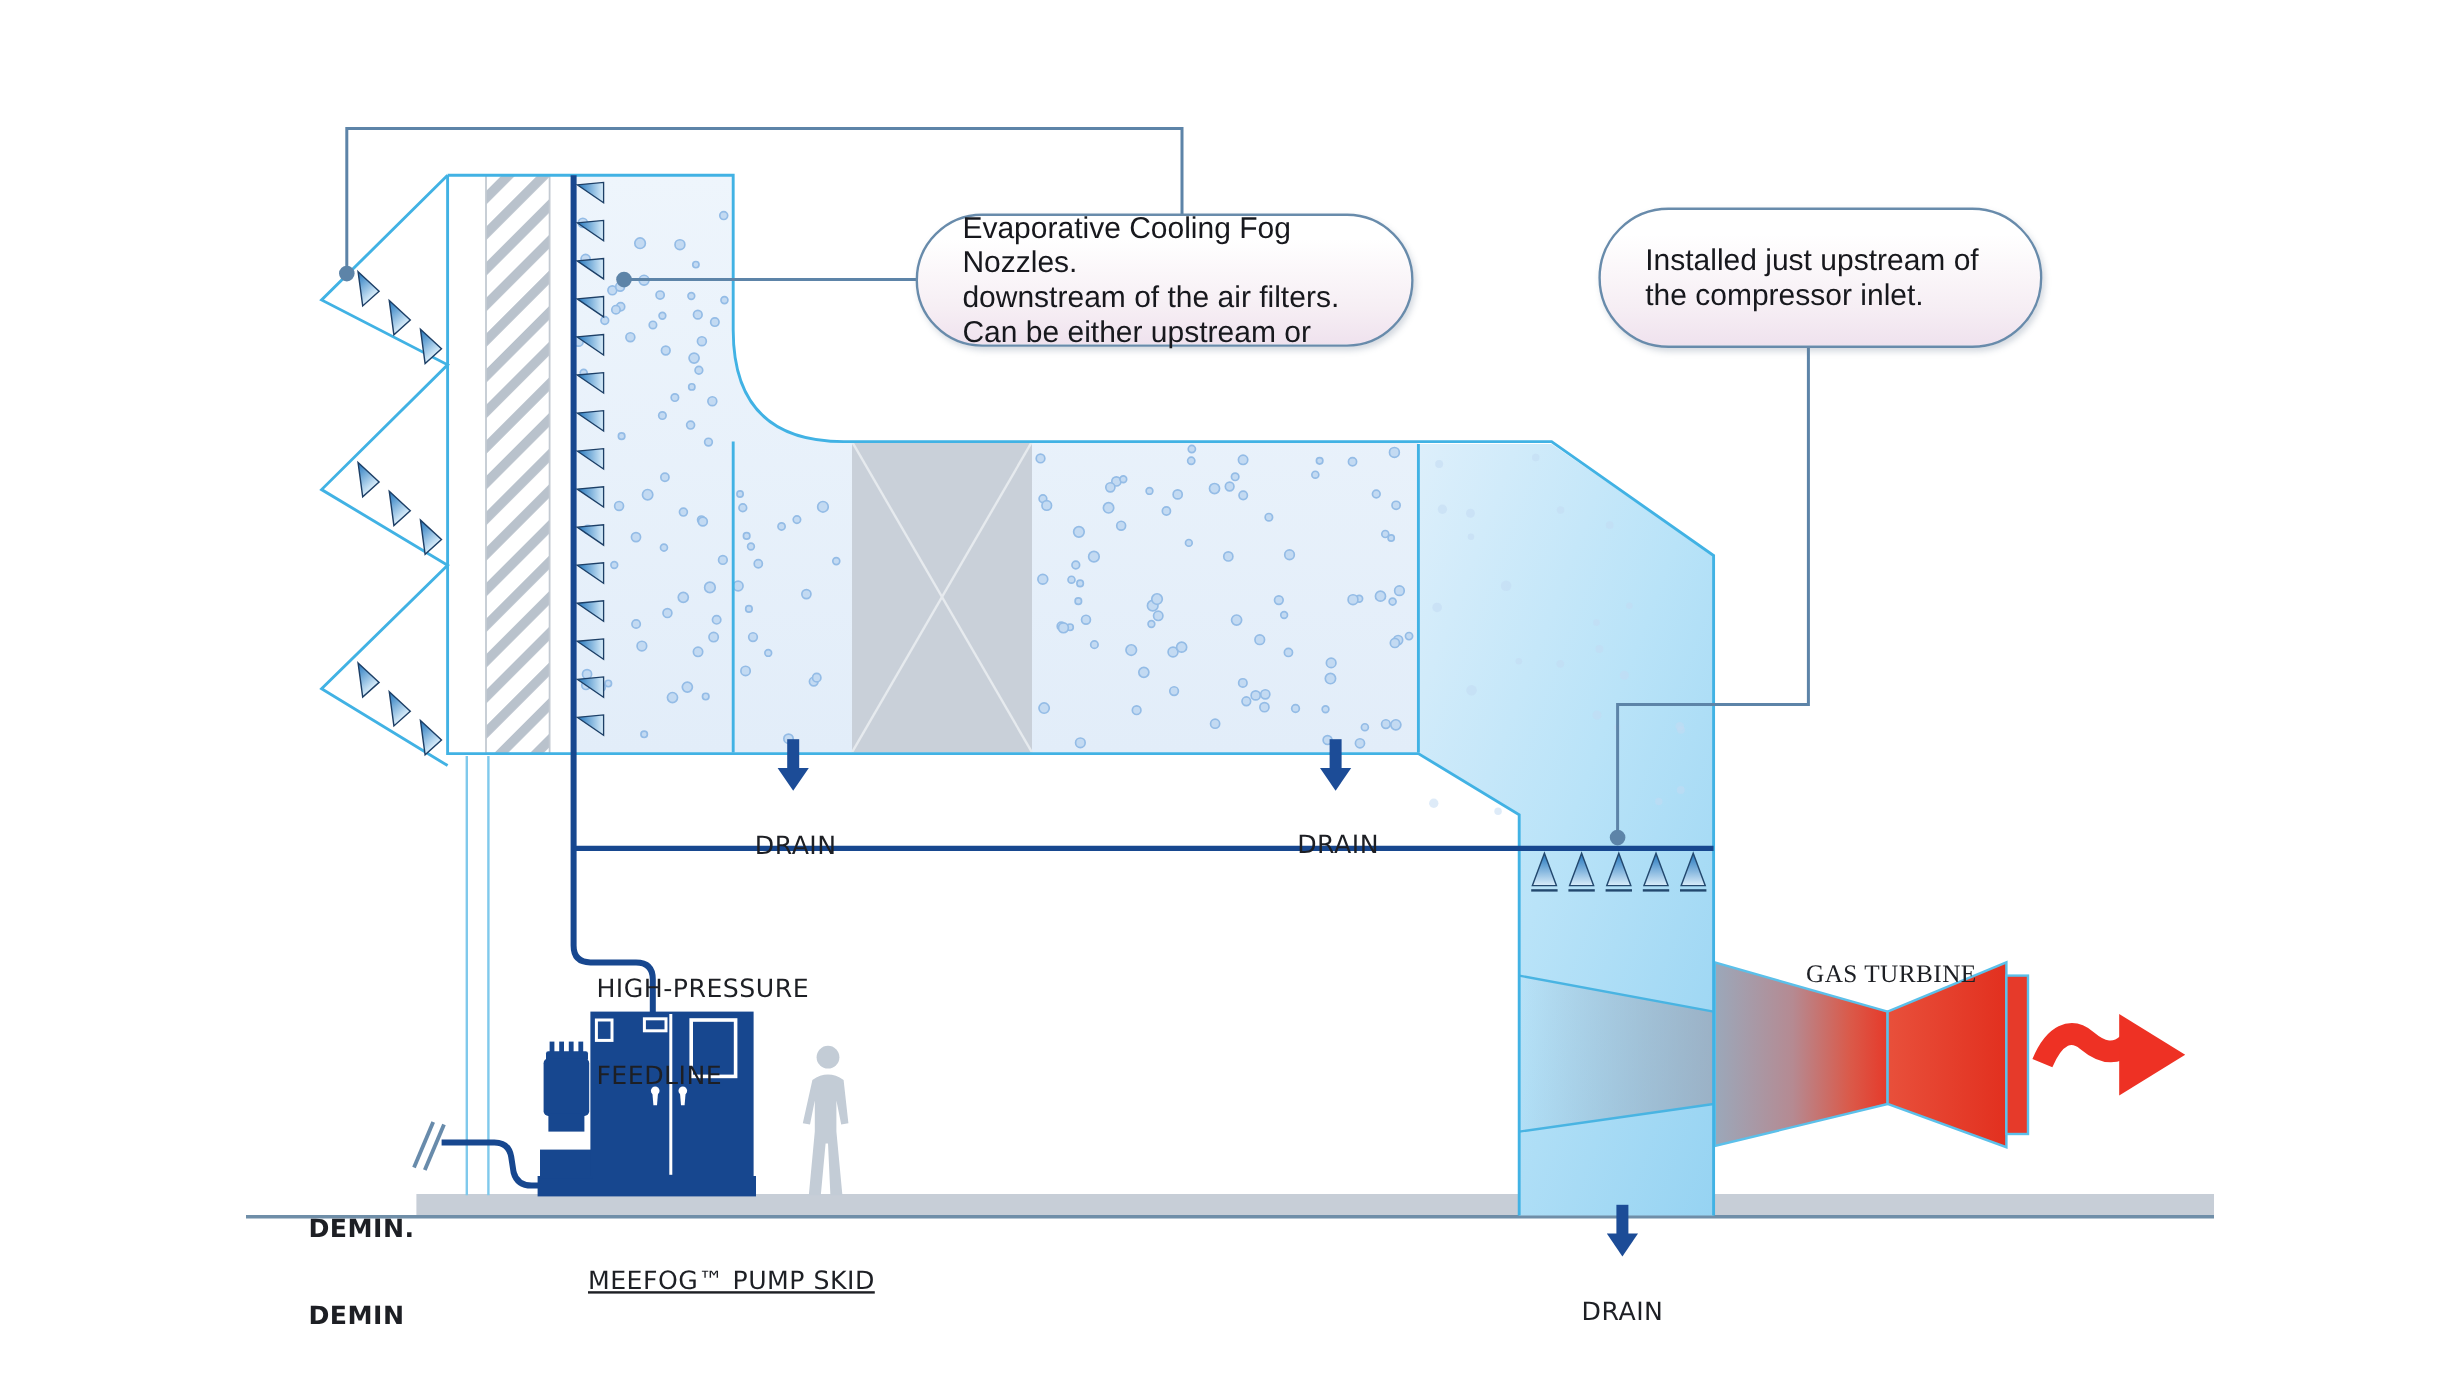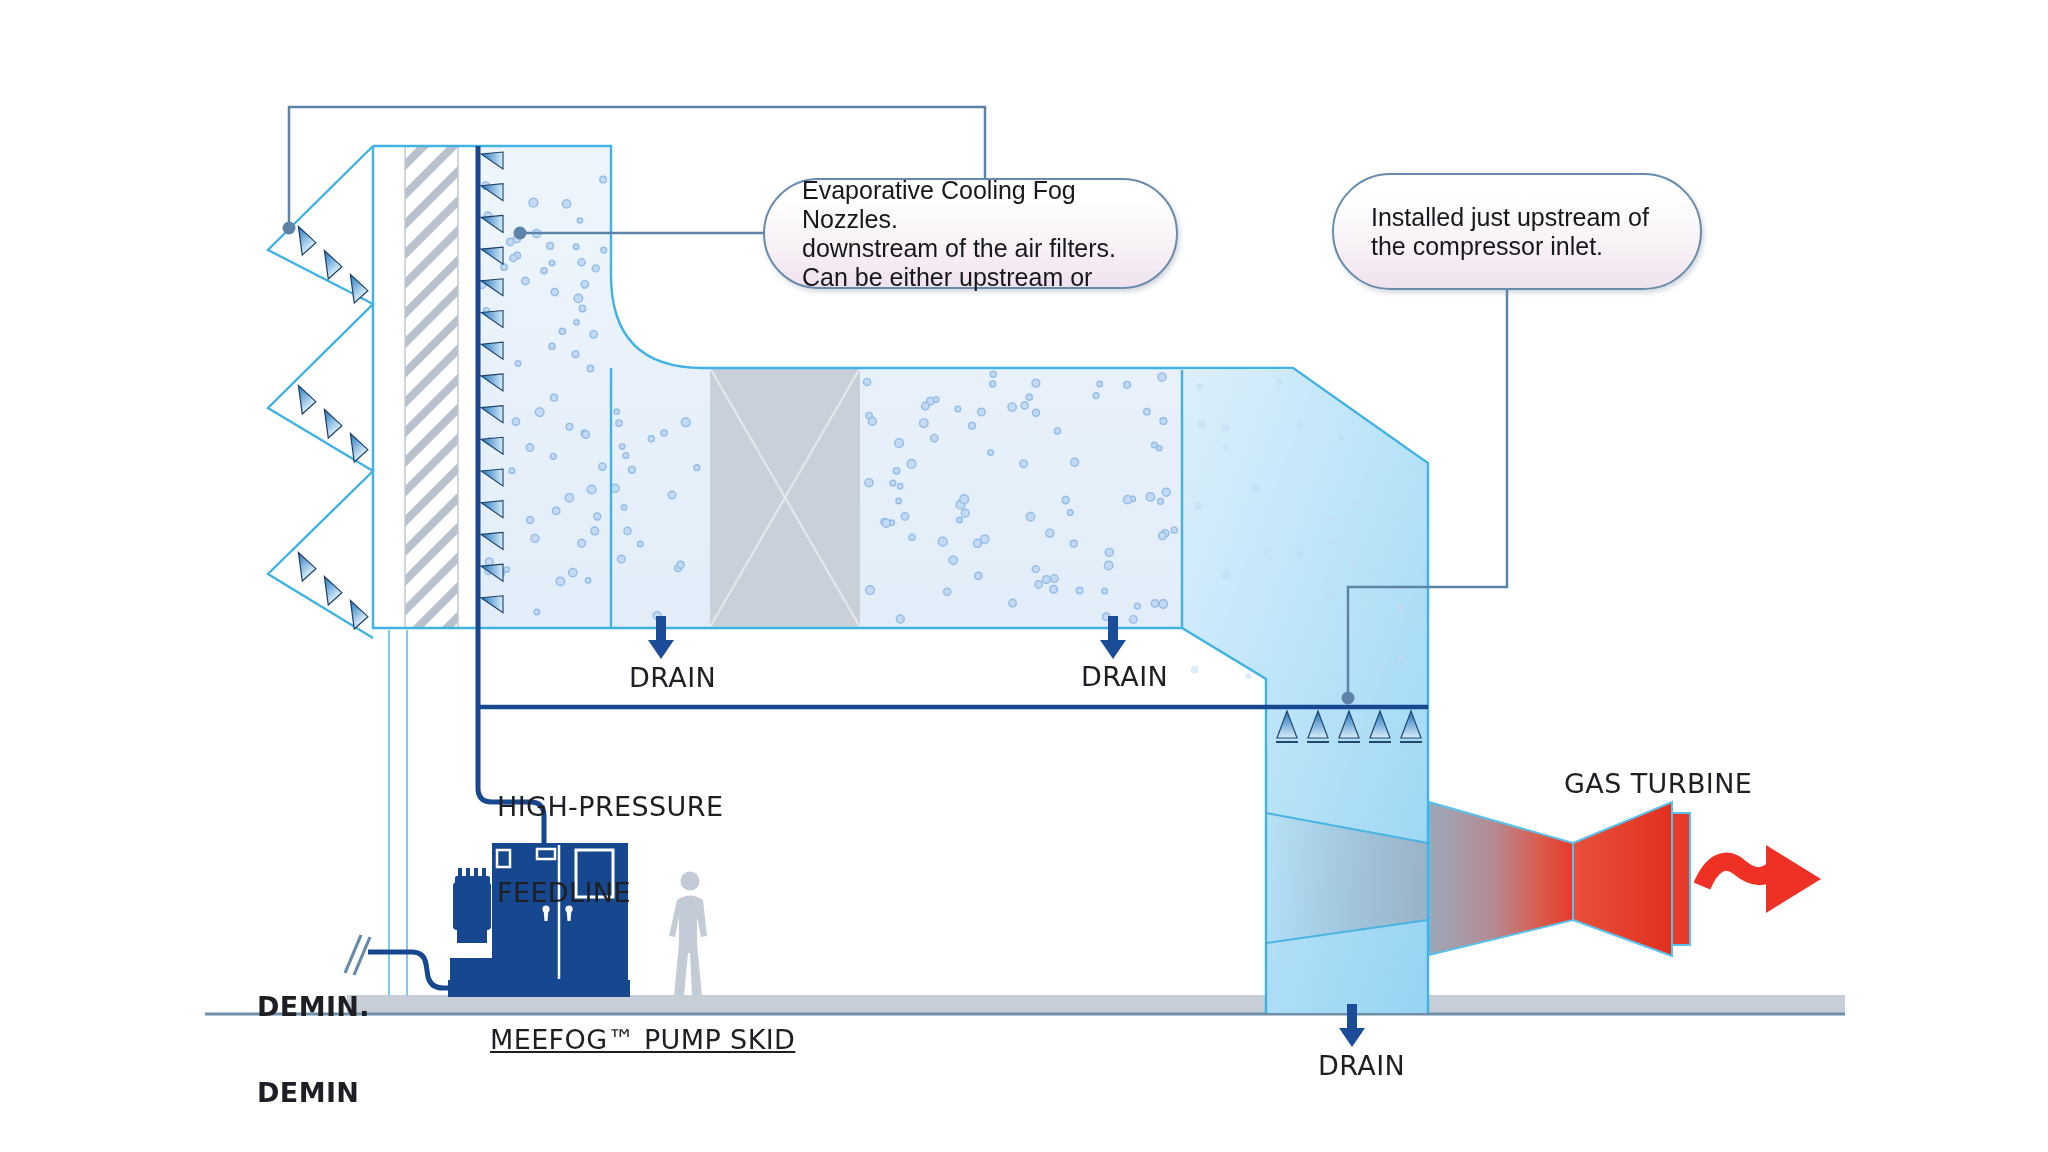--- a/index.html
+++ b/index.html
@@ -1,20 +1,20 @@
 <!DOCTYPE html>
 <html><head>
 <meta charset="utf-8">
 <style>
   html,body{margin:0;padding:0;background:#ffffff;}
   #stage{position:relative;width:2048px;height:1152px;background:#ffffff;overflow:hidden;
          font-family:"Liberation Sans","DejaVu Sans",sans-serif;}
   #art{position:absolute;left:0;top:0;}
-  .lbl{position:absolute;color:#1d1f24;font-size:27px;letter-spacing:.4px;white-space:pre;
-       font-family:"DejaVu Sans","Liberation Sans",sans-serif;}
+  .lbl{position:absolute;color:#1d1f24;font-size:21px;letter-spacing:.4px;white-space:pre;
+       font-family:"DejaVu Sans","Liberation Sans",sans-serif;margin-top:31px;}
   .lbl .ln{display:block;line-height:24px;}
   .callout{position:absolute;box-sizing:border-box;border:2.5px solid #688bab;border-radius:60px;
            background:linear-gradient(180deg,#ffffff 18%,#f6eef4 72%,#efe2ee 100%);
            box-shadow:2px 3px 5px rgba(110,125,150,.30);
            display:flex;flex-direction:column;justify-content:center;padding-left:37px;
            color:#17181d;font-size:25px;}
   .callout .ln{display:block;line-height:29px;}
 </style>
 </head>
 <body>
@@ -423,15 +423,15 @@
   <div class="lbl" style="left:1081px;top:661px;">DRAIN</div>
   <div class="lbl" style="left:1318px;top:1050px;">DRAIN</div>
   <div class="lbl" style="left:497px;top:733px;">
     <span class="ln">HIGH-PRESSURE</span>
     <span class="ln">FEEDLINE</span>
   </div>
   <div class="lbl" style="left:257px;top:933px;font-weight:bold;">
     <span class="ln">DEMIN.</span>
     <span class="ln">DEMIN</span>
   </div>
-  <div class="lbl" style="left:1564px;top:768px;">GAS TURBINE</div>
+  <div class="lbl" style="left:1505px;top:768px;font-family:Liberation Serif, serif;">GAS TURBINE</div>
   <div class="lbl" style="left:490px;top:1024px;text-decoration:underline;">MEEFOG™ PUMP SKID</div>
 </div>
 
 </body></html>

